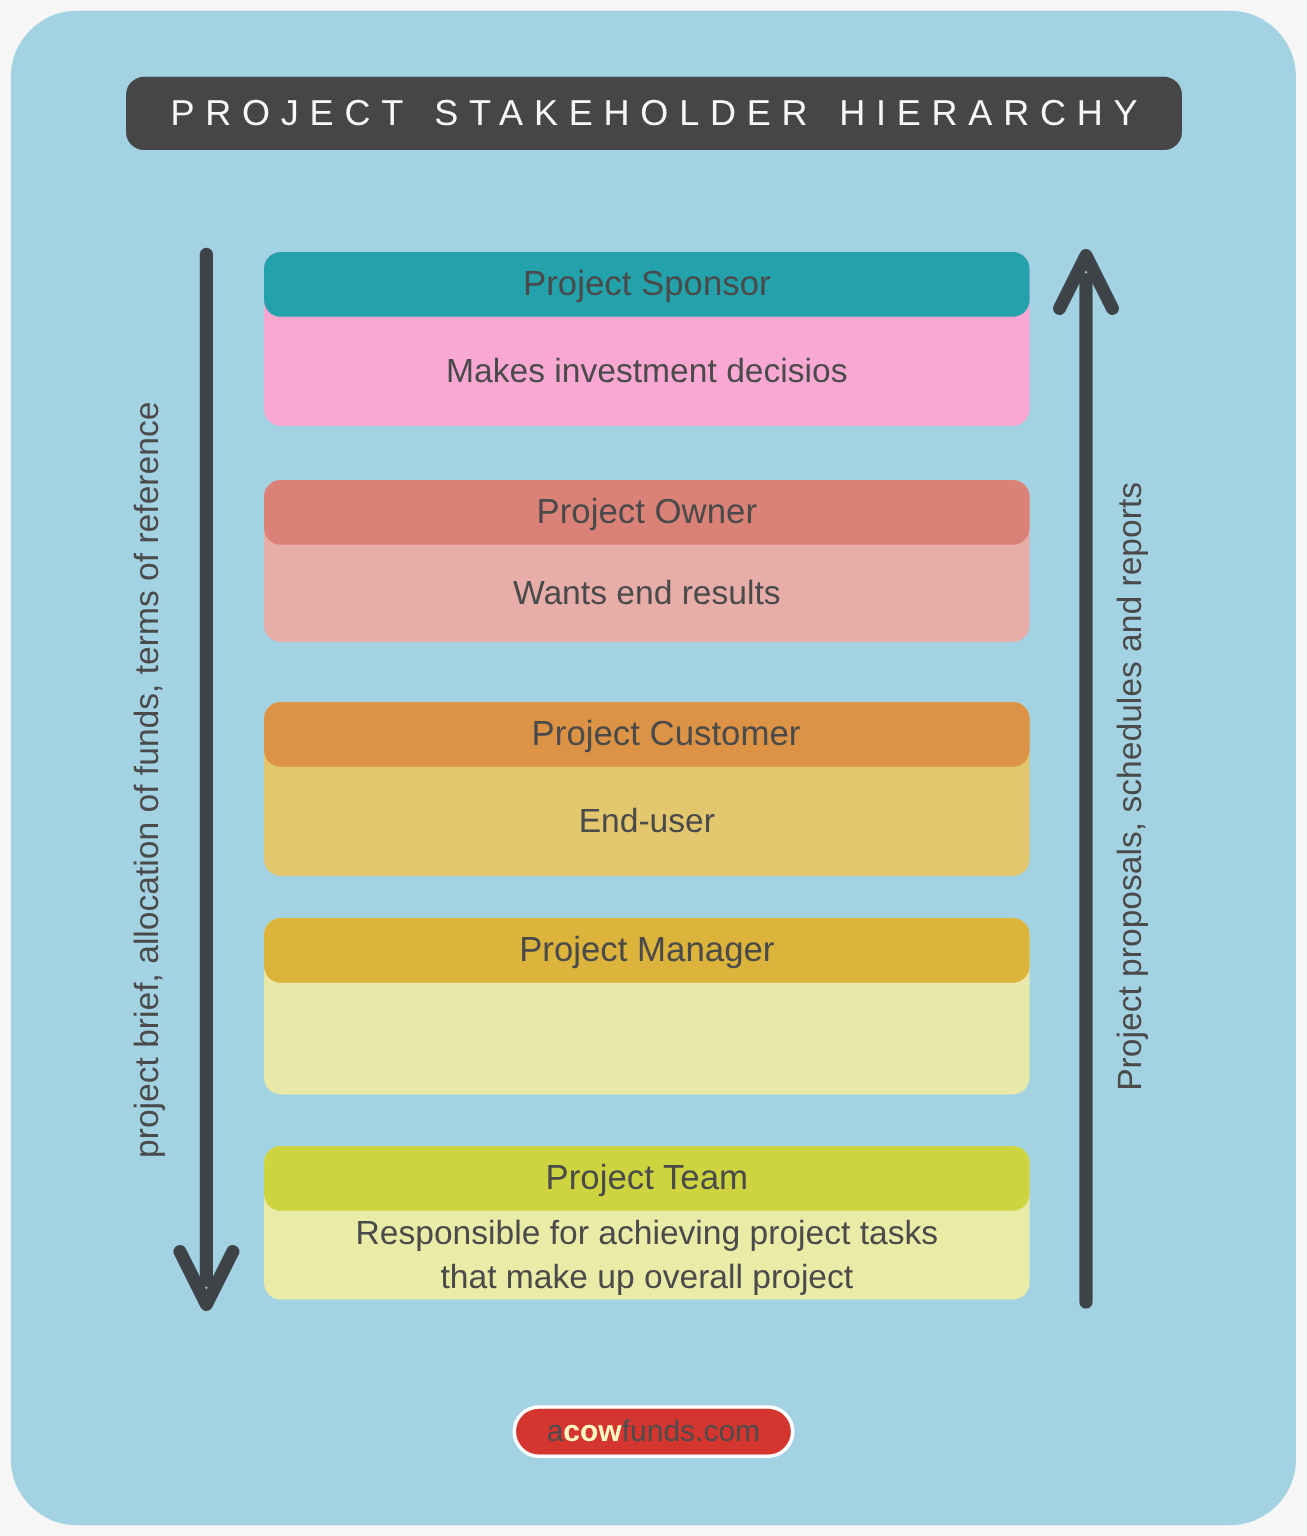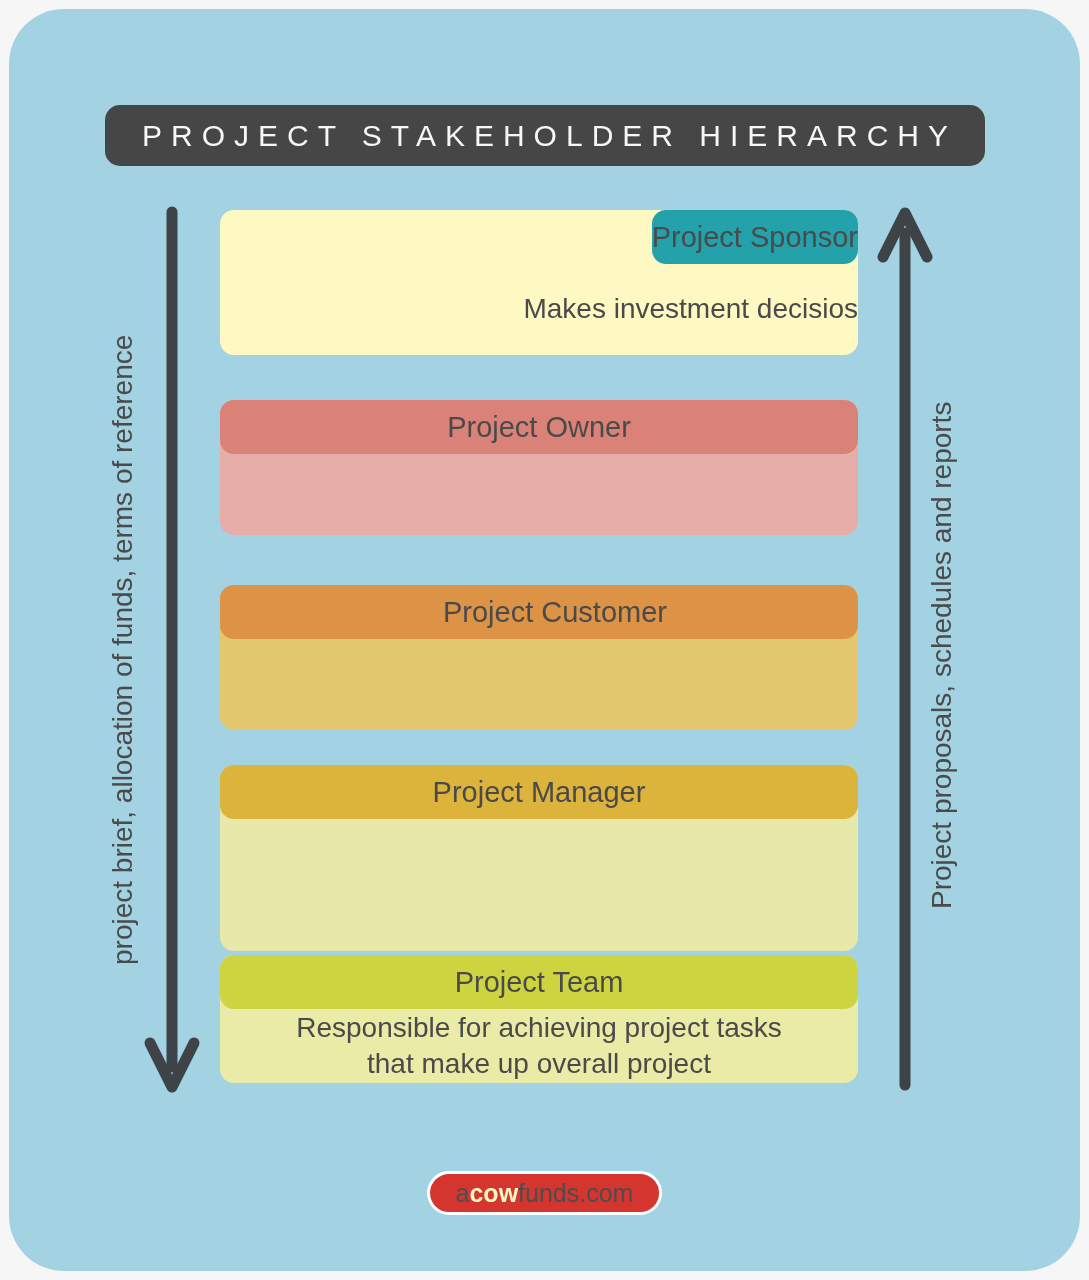--- a/index.html
+++ b/index.html
@@ -17,21 +17,21 @@
   .panel {
     position: absolute;
     left: 9px; top: 9px; right: 9px; bottom: 9px;
     border-radius: 55px;
   }
   .title-bar {
     position: absolute;
     left: 105px; top: 64px;
     width: 880px; height: 61px;
     border-radius: 15px;
-    display: flex; align-items: center; justify-content: center; margin-top: 41px;
+    display: flex; align-items: center; justify-content: center;
   }
   .title-bar span {
     color: #f7f7f7;
     font-size: 30px;
     font-weight: 400;
     letter-spacing: 9px;
     padding-left: 9px; 
     white-space: nowrap;
   }
   .blocks {
@@ -41,21 +41,21 @@
   }
   .block {
     position: absolute;
     left: 0; width: 638px;
     border-radius: 14px;
     display: flex; flex-direction: column;
   }
   .block-1 { top: 0;    height: 145px; }
   .block-2 { top: 190px; height: 135px; }
   .block-3 { top: 375px; height: 145px; }
-  .block-4 { top: 555px; height: 186px; gap: 40px; }
+  .block-4 { top: 555px; height: 147px; gap: 40px; }
   .block-5 { top: 745px; height: 128px; }
   .block-header {
     height: 54px; flex: none;
     border-radius: 14px;
     display: flex; align-items: center; justify-content: center;
     font-size: 29px; color: #4a4a4a;
   }
   .block-body {
     flex: 1;
     display: flex; align-items: center; justify-content: center;
@@ -112,37 +112,39 @@
   <svg class="arrow right" width="60" height="890" viewBox="0 0 60 890">
     <line x1="30" y1="28" x2="30" y2="880" stroke="#3e4347" stroke-width="11" stroke-linecap="round"></line>
     <polyline points="8,52 30,8 52,52" fill="none" stroke="#3e4347" stroke-width="11" stroke-linecap="round" stroke-linejoin="round"></polyline>
   </svg>
 
   <div class="side-label left">project brief, allocation of funds, terms of reference</div>
   <div class="side-label right">Project proposals, schedules and reports</div>
 
   <div class="blocks">
 
-    <div class="block block-1" style="background-color: #fef9c3; align-items: flex-end;">
+    <div class="block block-1" style="background-color: #f9a8d4;">
       <div class="block-header" style="background-color: rgb(35, 162, 172);">
         <span>Project Sponsor</span>
       </div>
       <div class="block-body">Makes investment decisios</div>
     </div>
 
     <div class="block block-2" style="background-color: rgb(231, 174, 169);">
       <div class="block-header" style="background-color: rgb(219, 130, 120);">
         <span>Project Owner</span>
       </div>
+      <div class="block-body">Wants end results</div>
     </div>
 
     <div class="block block-3" style="background-color: rgb(226, 199, 111);">
       <div class="block-header" style="background-color: rgb(220, 147, 70); padding-left: 32px;">
         <span>Project Customer</span>
       </div>
+      <div class="block-body">End-user</div>
     </div>
 
     <div class="block block-4" style="background-color: rgb(232, 233, 168);">
       <div class="block-header" style="background-color: rgb(220, 179, 59);">
         <span>Project Manager</span>
       </div>
     </div>
 
     <div class="block block-5" style="background-color: rgb(233, 235, 166);">
       <div class="block-header" style="background-color: rgb(206, 212, 64);">

